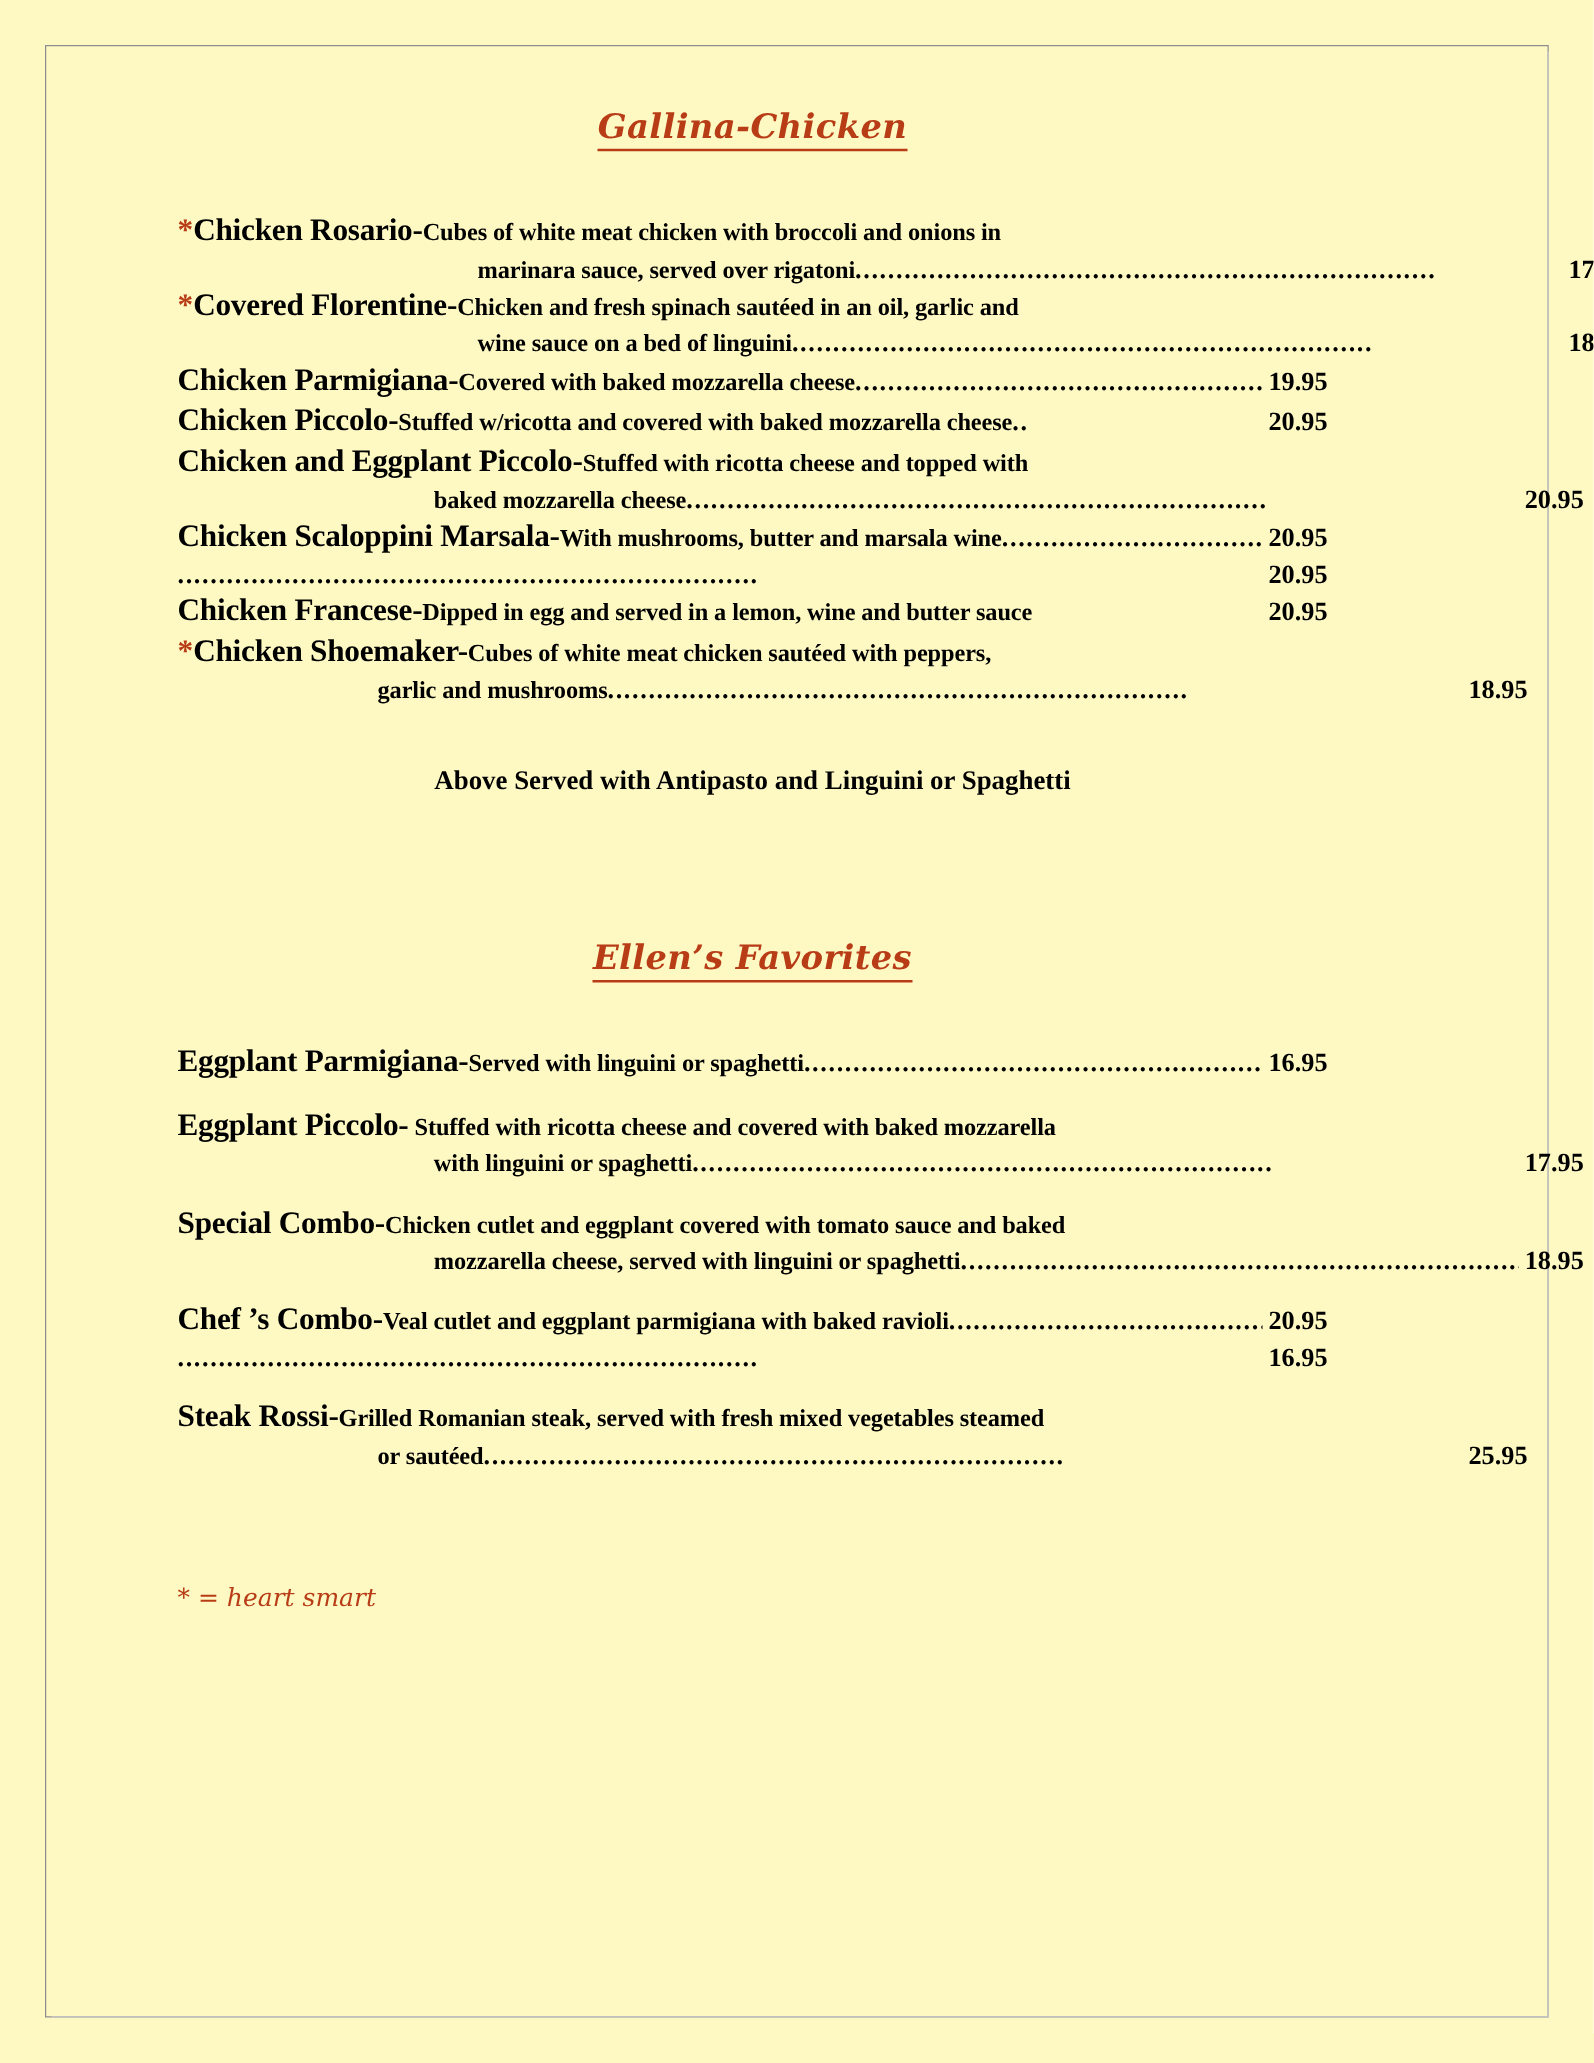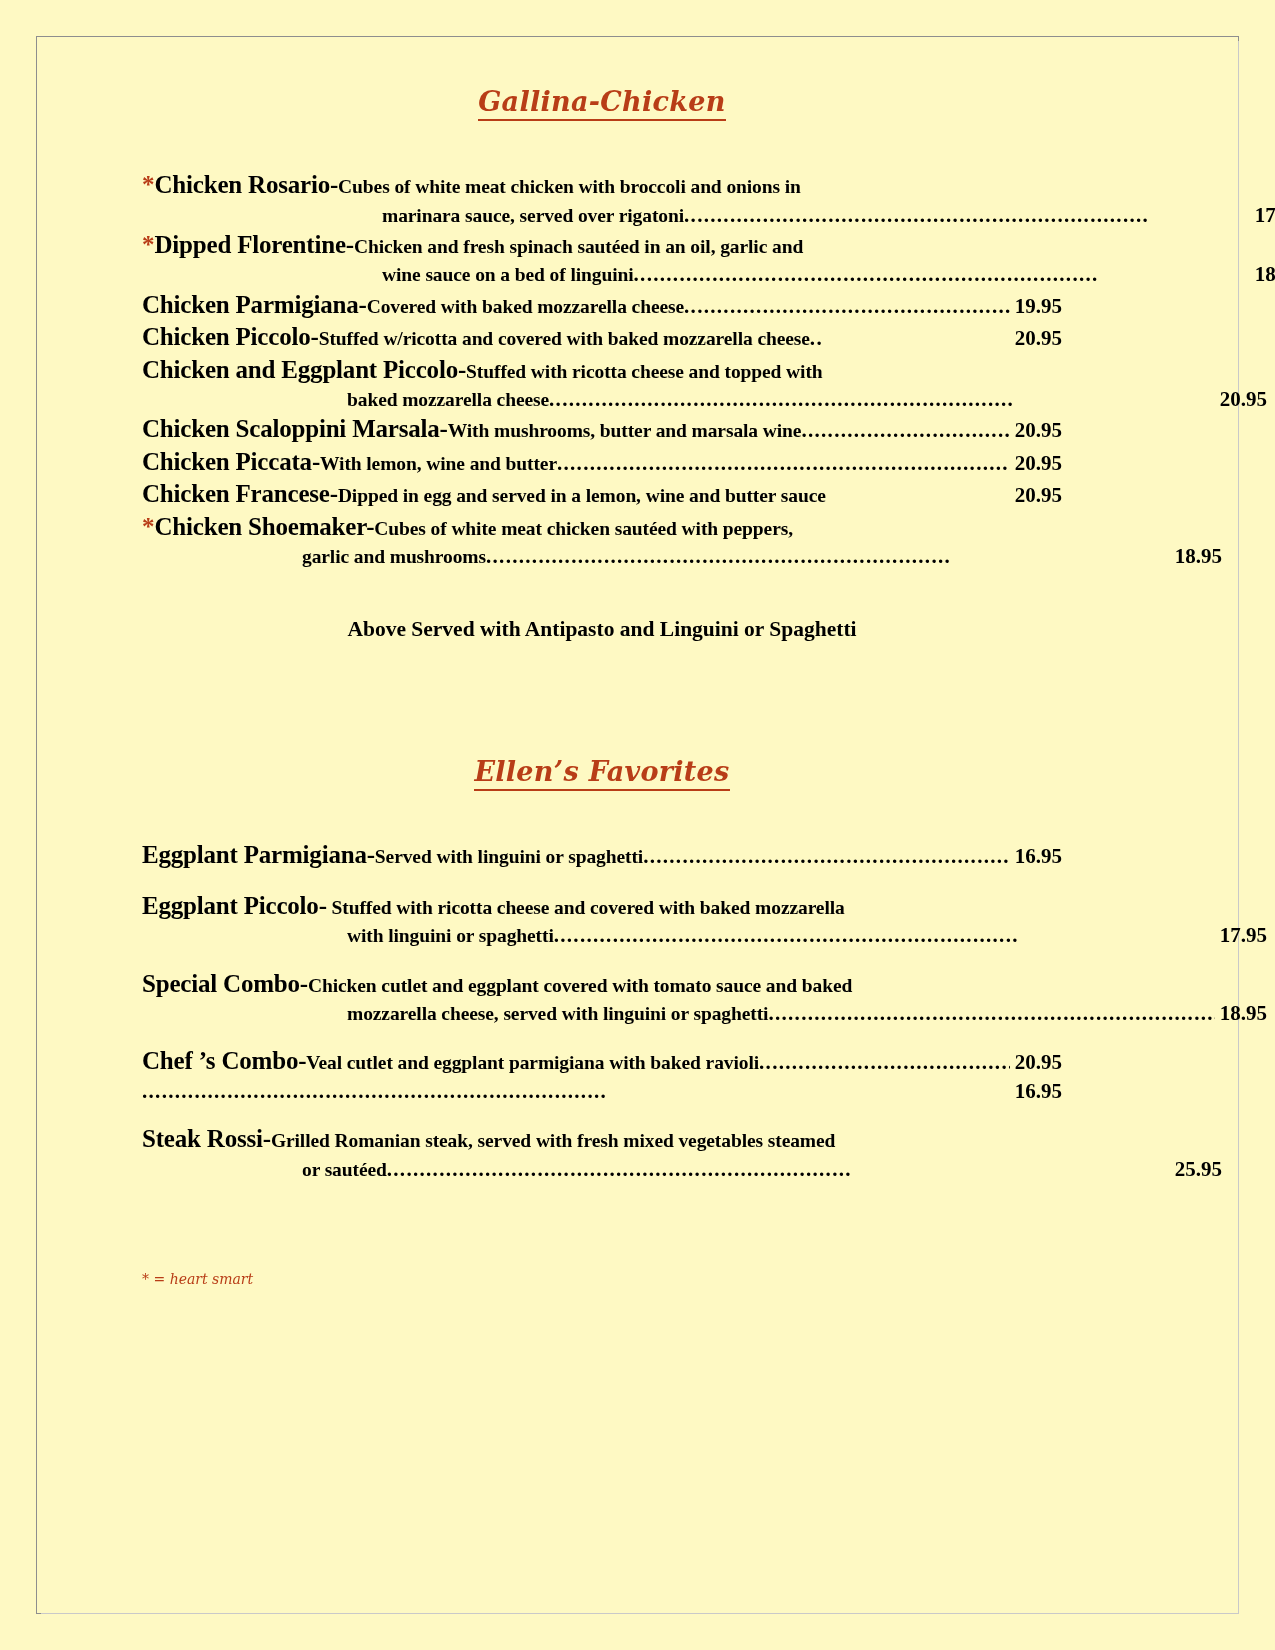--- a/index.html
+++ b/index.html
@@ -136,21 +136,21 @@
     line-height: 1.28;
     color: #000;
     margin: 1px;
   }
 
   
   .footnote {
     color: #b83d17;
     font-family: "DejaVu Serif", "Liberation Serif", serif;
     font-style: italic;
-    font-size: 14px;
+    font-size: 20px;
   }
   .gap-1 { height: 48px; }
   .gap-2 { height: 112px; }
   .gap-3 { height: 44px; }
   .gap-4 { height: 88px; }
   .item-gap { height: 18px; }
 </style>
 </head>
 <body>
 
@@ -170,21 +170,21 @@
       <div class="item">
         <div><span class="star">*</span><span class="name">Chicken Rosario-</span><span class="desc">Cubes of white meat chicken with broccoli and onions in</span></div>
         <div class="row-line cont">
           <span class="row-text desc">marinara sauce, served over rigatoni</span>
           <span class="lead-fill">.......................................................................</span>
           <span class="row-price price">17.95</span>
         </div>
       </div>
 
       <div class="item">
-        <div><span class="star">*</span><span class="name">Dipped Florentine-</span><span class="desc">Chicken and fresh spinach sautéed in an oil, garlic and</span></div>
+        <div><span class="star">*</span><span class="name">Covered Florentine-</span><span class="desc">Chicken and fresh spinach sautéed in an oil, garlic and</span></div>
         <div class="row-line cont">
           <span class="row-text desc">wine sauce on a bed of linguini</span>
           <span class="lead-fill">.......................................................................</span>
           <span class="row-price price">18.95</span>
         </div>
       </div>
 
       <div class="item row-line">
         <span class="row-text"><span class="star"></span><span class="name">Chicken Parmigiana-</span><span class="desc">Covered with baked mozzarella cheese</span></span>
         <span class="lead-fill">.......................................................................</span>
@@ -206,21 +206,20 @@
         </div>
       </div>
 
       <div class="item row-line">
         <span class="row-text"><span class="star"></span><span class="name">Chicken Scaloppini Marsala-</span><span class="desc">With mushrooms, butter and marsala wine</span></span>
         <span class="lead-fill">.......................................................................</span>
         <span class="row-price price">20.95</span>
       </div>
 
       <div class="item row-line">
-        <span class="row-text"><span class="star"></span><span class="name">Chicken Piccata-</span><span class="desc">With lemon, wine and butter</span></span>
         <span class="lead-fill">.......................................................................</span>
         <span class="row-price price">20.95</span>
       </div>
 
       <div class="item row-line no-dots">
         <span class="row-text"><span class="star"></span><span class="name">Chicken Francese-</span><span class="desc">Dipped in egg and served in a lemon, wine and butter sauce</span></span>
         <span class="lead-fill">&nbsp;</span>
         <span class="row-price price">20.95</span>
       </div>
 

